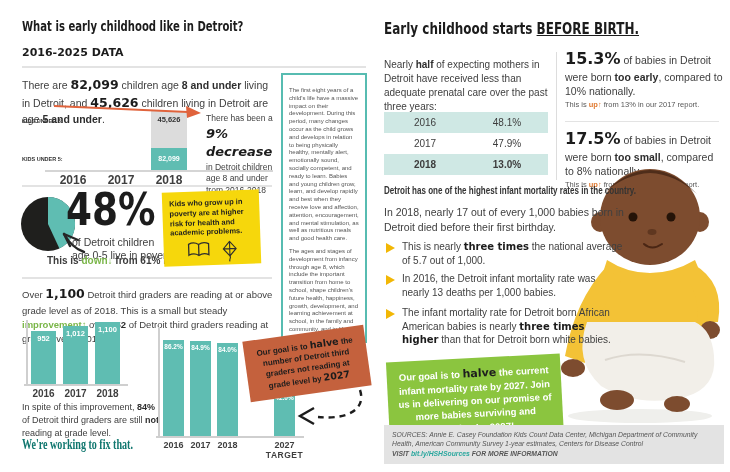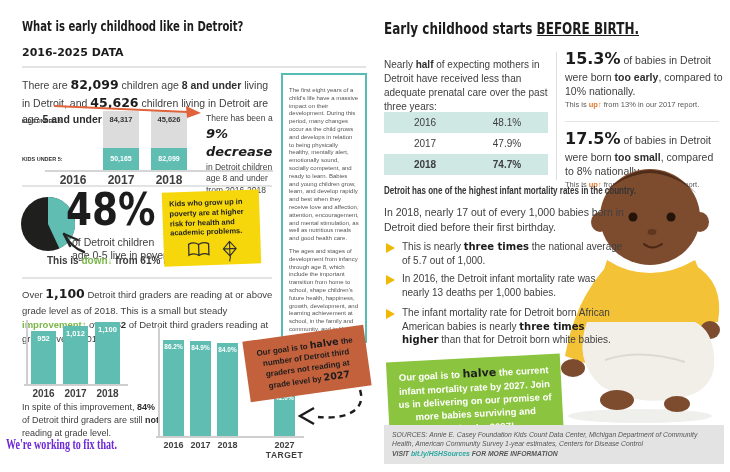--- a/index.html
+++ b/index.html
@@ -36,24 +36,20 @@
 
   <div class="abs" style="left:22px;top:18px;font-size:14px;"><span class="hand squish" style="transform:scaleX(0.72);">What is early childhood like in Detroit?</span></div>
   <div class="abs hand" style="left:22px;top:46px;font-size:11px;">2016-2025 DATA</div>
   <div class="hr" style="left:22px;top:66px;width:344px;"></div>
 
   <div class="abs" style="left:22px;top:76px;width:256px;font-size:10.5px;line-height:1.45;"><span>There are </span><span class="hand" style="font-size:12.5px;">82,099</span><span> children age </span><span class="b">8 and under</span><span> living in Detroit, and </span><span class="hand" style="font-size:12.5px;">45,626</span><span> children living in Detroit are age </span><span class="b">5 and under</span><span>.</span></div>
 
   <div class="kc-label" style="left:22px;top:118px;">KIDS UNDER 8:</div>
   <div class="kc-label" style="left:22px;top:156px;">KIDS UNDER 5:</div>
 
-  <div class="kc-col" style="left:103px;top:111px;">
-    <div class="kc-gray"><span>84,317</span></div>
-    <div class="kc-teal"><span>50,165</span></div>
-  </div>
   <div class="kc-col" style="left:151px;top:111px;">
     <div class="kc-gray"><span>45,626</span></div>
     <div class="kc-teal"><span>82,099</span></div>
   </div>
   <div class="hr" style="left:45px;top:170px;width:228px;background:#d5d5d5;"></div>
   <div class="yr" style="left:55px;top:173px;width:36px;font-size:12px;">2016</div>
   <div class="yr" style="left:103px;top:173px;width:36px;font-size:12px;">2017</div>
   <div class="yr" style="left:151px;top:173px;width:36px;font-size:12px;">2018</div>
 
   <svg class="abs" style="left:52px;top:103px;" width="150" height="16" viewBox="0 0 150 16">
@@ -110,21 +106,21 @@
     </div>
   <div class="bar" style="left:95px;top:322px;width:25px;height:62px;">
       <span class="v" style="font-size:7.5px;">1,100</span>
     </div>
   <div class="hr" style="left:24px;top:384px;width:104px;background:#cfcfcf;"></div>
   <div class="yr" style="left:31px;top:388px;width:25px;font-size:10px;">2016</div>
   <div class="yr" style="left:63px;top:388px;width:25px;font-size:10px;">2017</div>
   <div class="yr" style="left:95px;top:388px;width:25px;font-size:10px;">2018</div>
 
   <div class="abs" style="left:22px;top:401px;width:142px;font-size:9px;line-height:1.45;"><span>In spite of this improvement, </span><span class="b">84%</span><span> of Detroit third graders are still </span><span class="b">not</span><span> reading at grade level.</span></div>
-  <div class="abs" style="left:6px;top:437px;font-family:'Liberation Serif',serif;font-weight:700;font-size:14px;color:#6d28d9;"><span class="squish" style="transform:scaleX(0.72);">We're working to fix that.</span></div>
+  <div class="abs" style="left:22px;top:437px;font-family:'Liberation Serif',serif;font-weight:700;font-size:14px;color:#0f766e;"><span class="squish" style="transform:scaleX(0.72);">We're working to fix that.</span></div>
 
   <div class="abs" style="left:158px;top:327px;width:2px;height:110px;background:#cfcfcf;"></div>
   <div class="bar" style="left:163px;top:340px;width:21px;height:96px;">
       <span class="v" style="font-size:6.5px;">86.2%</span>
     </div>
   <div class="bar" style="left:190px;top:341px;width:21px;height:95px;">
       <span class="v" style="font-size:6.5px;">84.9%</span>
     </div>
   <div class="bar" style="left:217px;top:343px;width:21px;height:93px;">
       <span class="v" style="font-size:6.5px;">84.0%</span>
@@ -160,21 +156,21 @@
     <div class="prow" style="background:#cfe8e4;">
         <span>2016</span>
         <span>48.1%</span>
       </div>
     <div class="prow" style="background:#ffffff;">
         <span>2017</span>
         <span>47.9%</span>
       </div>
     <div class="prow" style="background:#cfe8e4;font-weight:700;">
         <span>2018</span>
-        <span>74.7%</span>
+        <span>13.0%</span>
       </div>
   </div>
 
   <div class="vr" style="left:556px;top:52px;height:128px;"></div>
 
   <div class="abs" style="left:565px;top:48px;width:158px;font-size:10.5px;line-height:1.35;">
     <span class="hand" style="font-size:16px;">15.3%</span><span> of babies in Detroit were born </span><span class="b">too early</span><span>, compared to 10% nationally.</span>
     <div class="fine"><span>This is </span><span class="orange-txt">up↑</span><span> from 13% in our 2017 report.</span></div>
   </div>
   <div class="hr" style="left:565px;top:121px;width:154px;height:1px;"></div>

